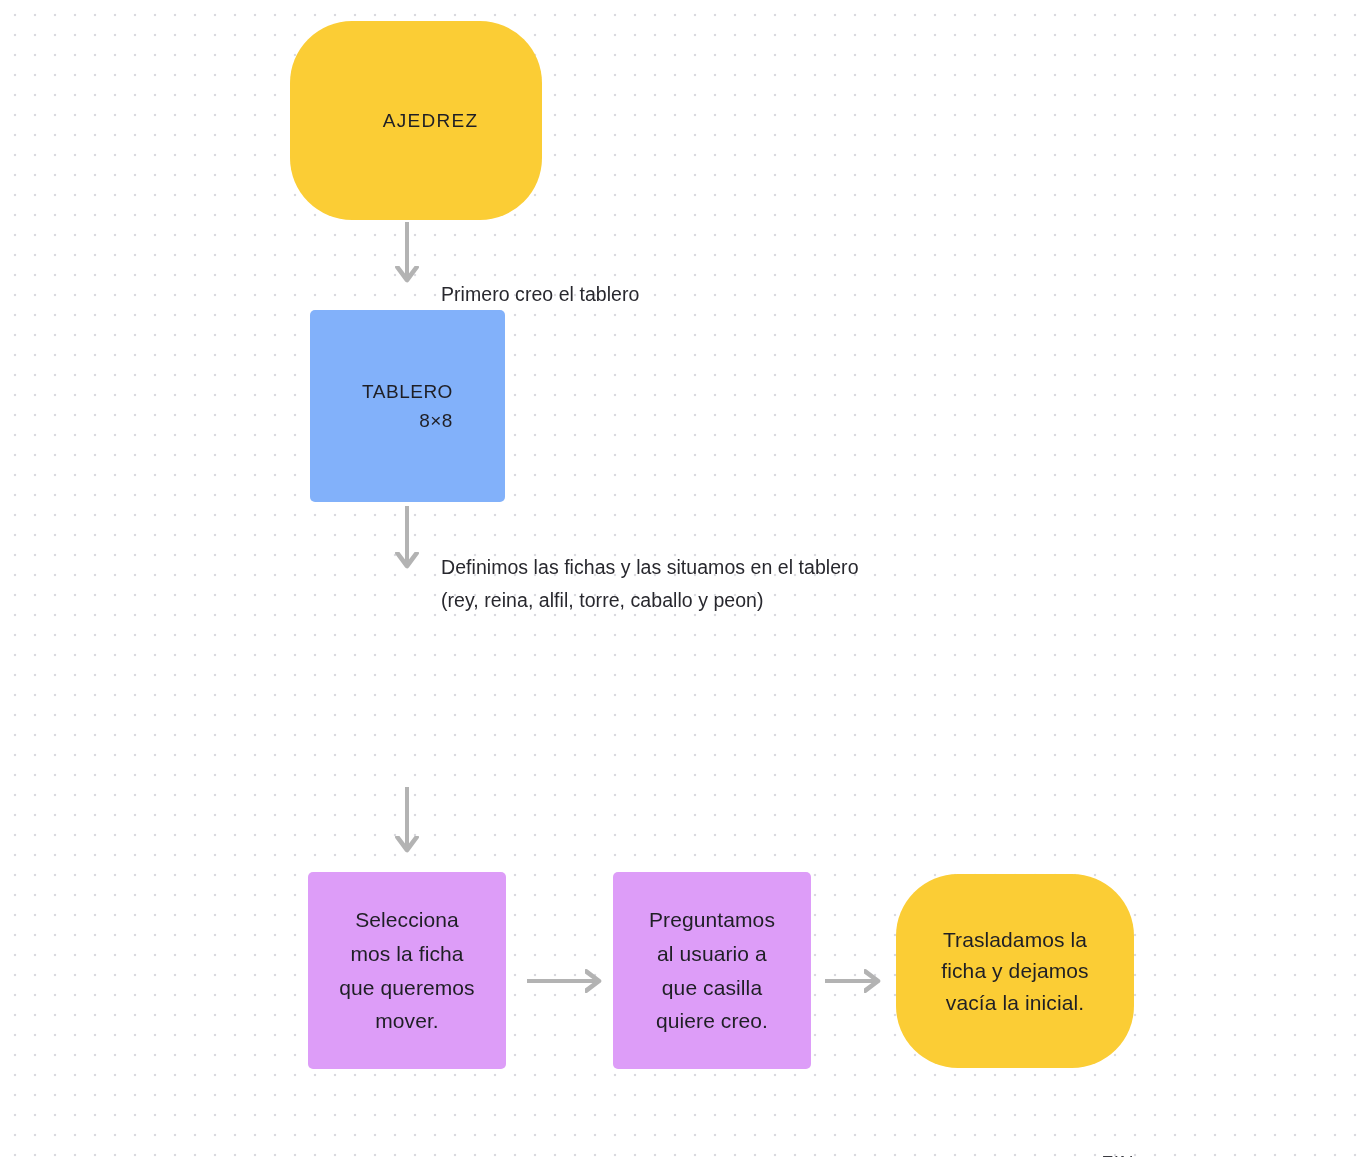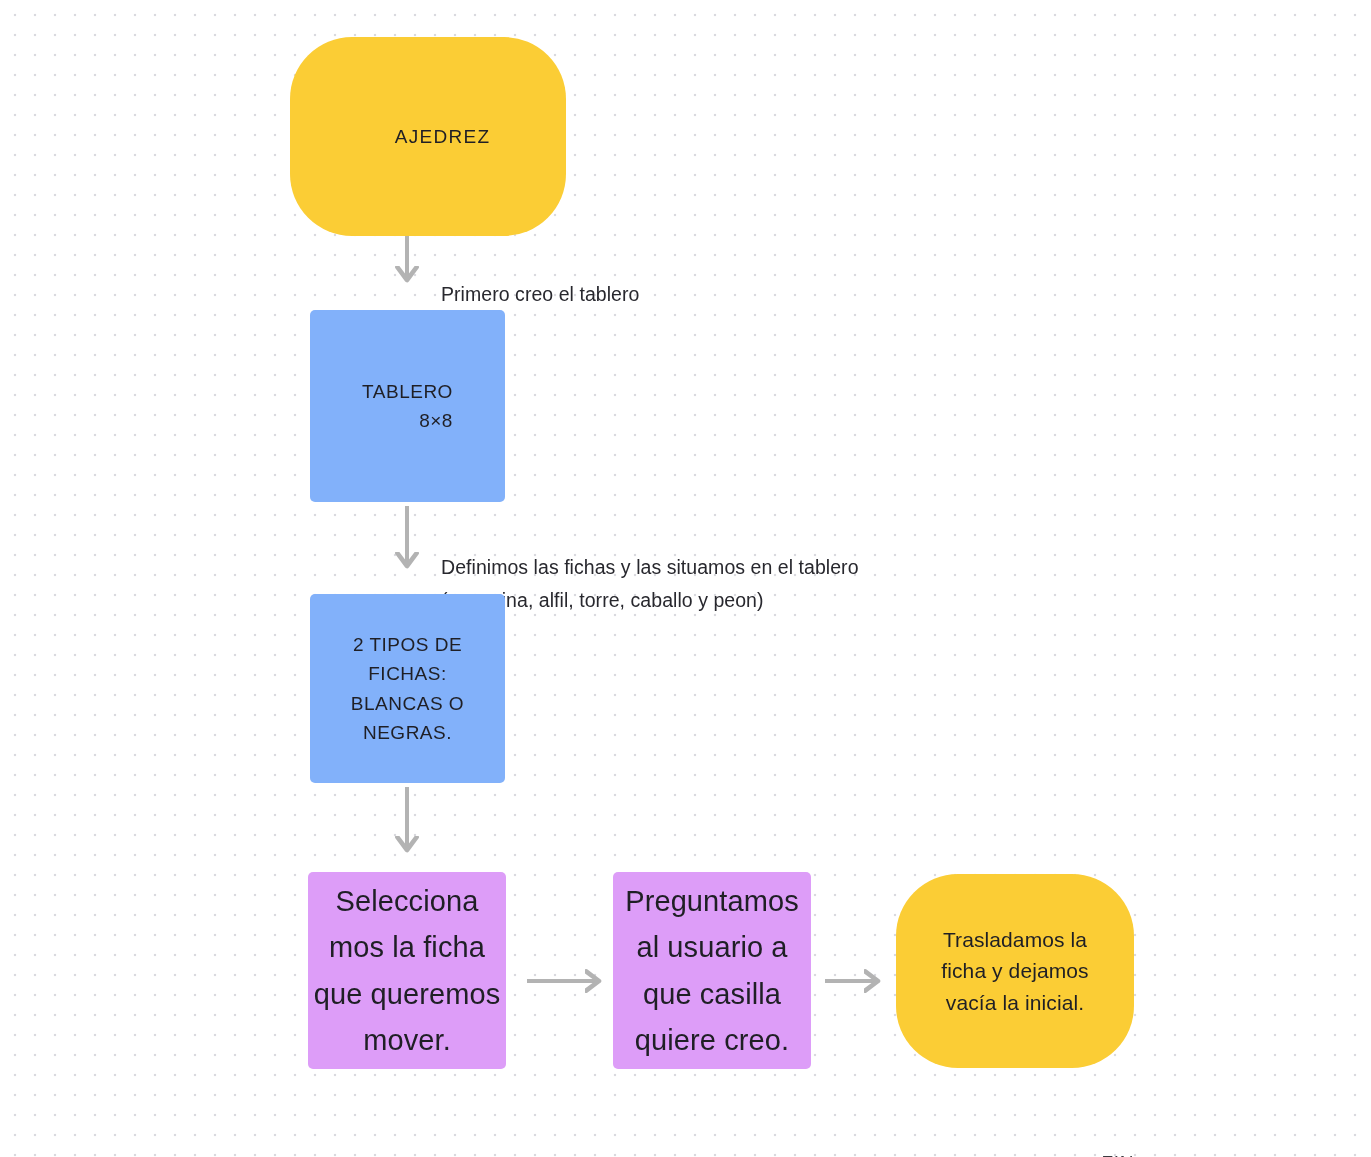--- a/index.html
+++ b/index.html
@@ -74,21 +74,21 @@
     font-weight: 500;
     line-height: 1.55;
   }
 
   
   .proc-purple {
     background-color: #dd9df8;
     border-radius: 5px;
   }
   .proc-purple .node-text {
-    font-size: 29px;
+    font-size: 21px;
     line-height: 1.6;
     letter-spacing: 0.1px;
     font-weight: 400;
   }
 
   
   .edge-label {
     position: absolute;
     color: #28282e;
     font-size: 19.5px;
@@ -132,44 +132,38 @@
 
     <line x1="407" y1="506" x2="407" y2="564" stroke="#b3b3b3" stroke-width="4" marker-end="url(#arrowhead)"></line>
 
     <line x1="407" y1="787" x2="407" y2="848" stroke="#b3b3b3" stroke-width="4" marker-end="url(#arrowhead)"></line>
 
     <line x1="527" y1="981" x2="597" y2="981" stroke="#b3b3b3" stroke-width="4" marker-end="url(#arrowhead)"></line>
 
     <line x1="825" y1="981" x2="876" y2="981" stroke="#b3b3b3" stroke-width="4" marker-end="url(#arrowhead)"></line>
   </svg>
 
-  <div class="node term" id="node-start" style="left:290px; top:37px; width:276px; height:199px;padding-left:29px;">
+  <div class="node term" id="node-start" style="left:290px; top:21px; width:252px; height:199px;padding-left:29px;">
     <div class="node-text">AJEDREZ</div>
   </div>
 
   <div class="edge-label" style="left:441px; top:245px; width:420px;">
     <span>Primero creo el tablero</span>
   </div>
 
   <div class="node proc-blue" id="node-tablero" style="left:310px; top:310px; width:195px; height:192px;text-align:right;">
     <div class="node-text">TABLERO
 8×8</div>
   </div>
 
   <div class="edge-label" style="left:441px; top:518px; width:520px;">
     <span>Definimos las fichas y las situamos en el tablero
 (rey, reina, alfil, torre, caballo y peon)</span>
   </div>
 
-  <div class="node proc-blue" id="node-fichas" style="left:310px; top:594px; width:195px; height:189px;">
-    <div class="node-text">2 TIPOS DE
-FICHAS:
-BLANCAS O
-NEGRAS.</div>
-  </div>
 
   <div class="node proc-purple" id="node-selecciona" style="left:308px; top:872px; width:198px; height:197px;">
     <div class="node-text">Selecciona
 mos la ficha
 que queremos
 mover.</div>
   </div>
 
   <div class="node proc-purple" id="node-pregunta" style="left:613px; top:872px; width:198px; height:197px;">
     <div class="node-text">Preguntamos

